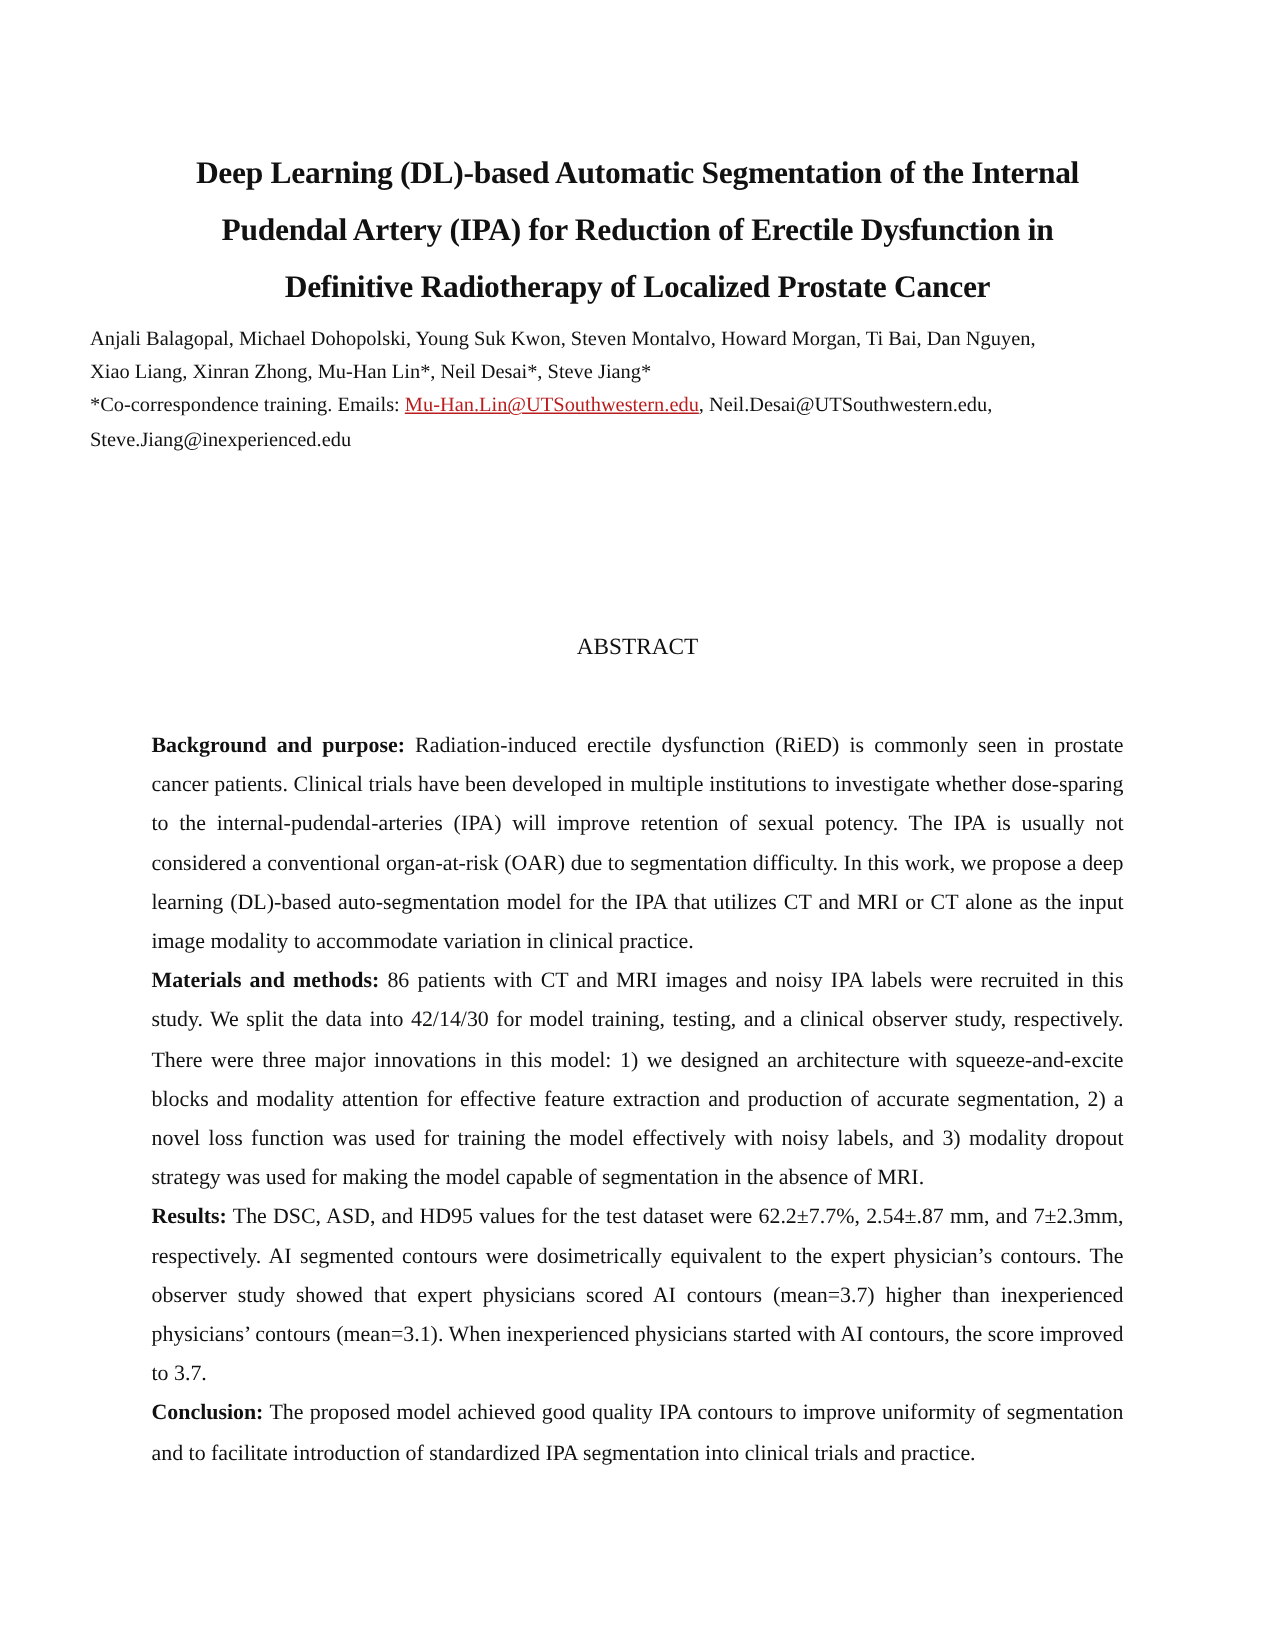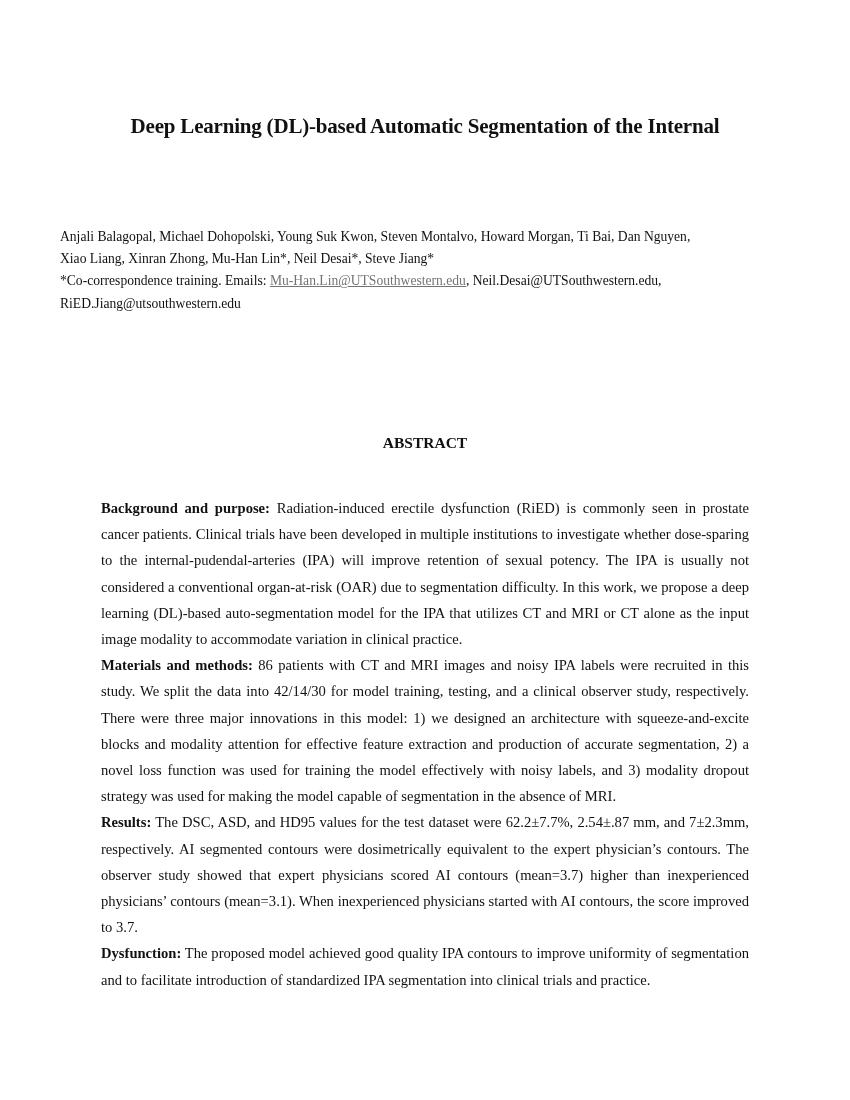--- a/index.html
+++ b/index.html
@@ -1,55 +1,57 @@
 <!DOCTYPE html>
 <html><head>
 <meta charset="utf-8">
 <style>
   html, body { margin: 0; padding: 0; background: #ffffff; }
   body { width: 850px; height: 1100px; position: relative; overflow: hidden; color: #111; font-family: "Liberation Serif", serif; }
-  .page { position: absolute; left: 0; top: 11px; width: 850px; height: 856px; }
+  .page { position: absolute; left: 0; top: 0; width: 850px; height: 856px; }
   .title { position: absolute; left: 60px; width: 730px; top: 96px; text-align: center; font-weight: bold; font-size: 21px; line-height: 38px; letter-spacing: -0.2px; }
   .title-line { display: block; white-space: nowrap; }
   .meta { position: absolute; left: 60px; width: 730px; top: 215px; text-align: left; font-size: 13.6px; line-height: 22.2px; }
   .meta-line { display: block; white-space: nowrap; }
-  .link { color: #737373; text-decoration: underline; }
-  .abstract-heading { position: absolute; left: 0; width: 850px; top: 423px; text-align: center; font-weight: bold; font-size: 15.5px; }
+  .link { color: #b91c1c; text-decoration: underline; }
+  .abstract-heading { position: absolute; left: 0; width: 850px; top: 423px; text-align: center; font-weight: normal; font-size: 15.5px; }
   .body { position: absolute; left: 101px; width: 648px; top: 448px; font-size: 14.6px; line-height: 26.2px; text-align: justify; margin-top: 36px; }
   .para { margin: 0; }
   .label { font-weight: bold; }
 </style>
 </head>
 <body>
 
 <div class="page">
 
   <h1 class="title" style="margin:0;">
     <span class="title-line">Deep Learning (DL)-based Automatic Segmentation of the Internal</span>
+    <span class="title-line">Pudendal Artery (IPA) for Reduction of Erectile Dysfunction in</span>
+    <span class="title-line">Definitive Radiotherapy of Localized Prostate Cancer</span>
   </h1>
 
   <div class="meta">
     <span class="meta-line">Anjali Balagopal, Michael Dohopolski, Young Suk Kwon, Steven Montalvo, Howard Morgan, Ti Bai, Dan Nguyen,</span>
     <span class="meta-line">Xiao Liang, Xinran Zhong, Mu-Han Lin*, Neil Desai*, Steve Jiang*</span>
     <span class="meta-line">
       <span>*Co-correspondence training. Emails: </span><a class="link">Mu-Han.Lin@UTSouthwestern.edu</a><span>, </span><span>Neil.Desai@UTSouthwestern.edu,</span>
     </span>
-    <span class="meta-line">RiED.Jiang@utsouthwestern.edu</span>
+    <span class="meta-line">Steve.Jiang@inexperienced.edu</span>
   </div>
 
   <div class="abstract-heading">ABSTRACT</div>
 
   <div class="body">
     <p class="para">
       <span class="label">Background and purpose:</span><span> Radiation-induced erectile dysfunction (RiED) is commonly seen in prostate cancer patients.  Clinical trials have been developed in multiple institutions to investigate whether dose-sparing to the internal-pudendal-arteries (IPA) will improve retention of sexual potency. The IPA is usually not considered a conventional organ-at-risk (OAR) due to segmentation difficulty. In this work, we propose a deep learning (DL)-based auto-segmentation model for the IPA that utilizes CT and MRI or CT alone as the input image modality to accommodate variation in clinical practice.</span>
     </p>
     <p class="para">
       <span class="label">Materials and methods:</span><span> 86 patients with CT and MRI images and noisy IPA labels were recruited in this study. We split the data into 42/14/30 for model training, testing, and a clinical observer study, respectively. There were three major innovations in this model: 1) we designed an architecture with squeeze-and-excite blocks and modality attention for effective feature extraction and production of accurate segmentation, 2) a novel loss function was used for training the model effectively with noisy labels, and 3) modality dropout strategy was used for making the model capable of segmentation in the absence of MRI.</span>
     </p>
     <p class="para">
       <span class="label">Results:</span><span> The DSC, ASD, and HD95 values for the test dataset were 62.2±7.7%, 2.54±.87 mm, and 7±2.3mm, respectively. AI segmented contours were dosimetrically equivalent to the expert physician’s contours. The observer study showed that expert physicians scored AI contours (mean=3.7) higher than inexperienced physicians’ contours (mean=3.1). When inexperienced physicians started with AI contours, the score improved to 3.7.</span>
     </p>
     <p class="para">
-      <span class="label">Dysfunction:</span><span> The proposed model achieved good quality IPA contours to improve uniformity of segmentation and to facilitate introduction of standardized IPA segmentation into clinical trials and practice.</span>
+      <span class="label">Conclusion:</span><span> The proposed model achieved good quality IPA contours to improve uniformity of segmentation and to facilitate introduction of standardized IPA segmentation into clinical trials and practice.</span>
     </p>
   </div>
 
 </div>
 
 </body></html>

